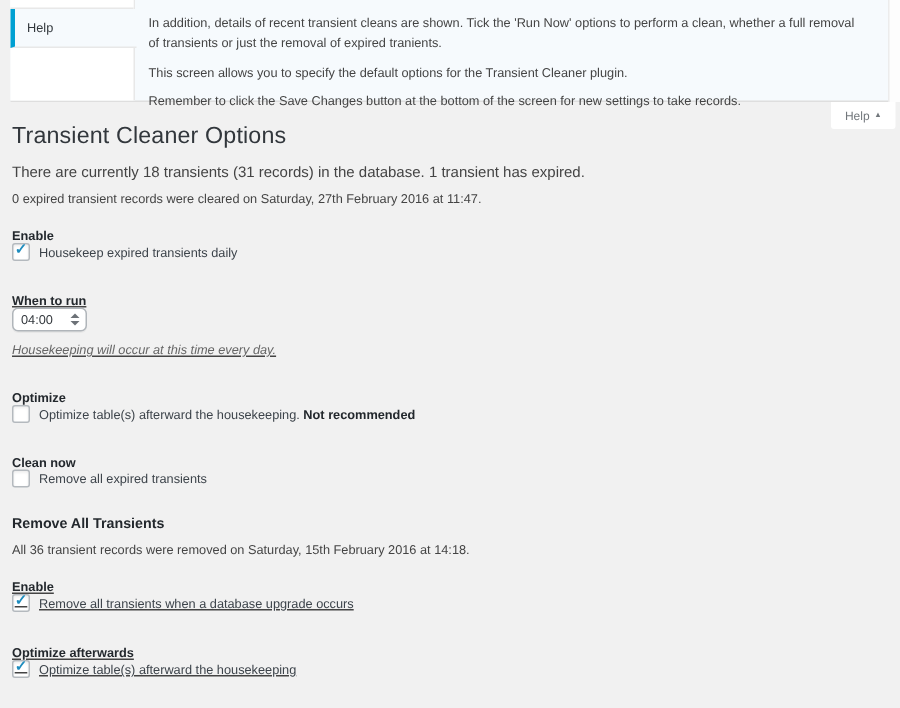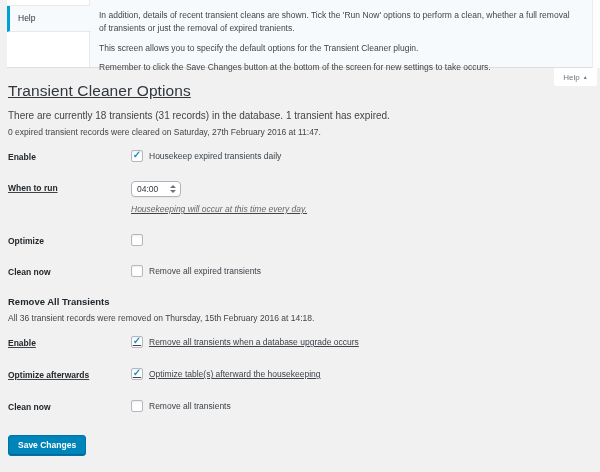--- a/index.html
+++ b/index.html
@@ -57,32 +57,31 @@
   }
   .help-toggle .caret { font-size: 5px; line-height: 1; color: #72777c; }
 
   
   .main { position: absolute; left: 8px; right: 10px; top: 68px; }
 
   .page-title {
     margin-top: 14px;
     font-size: 15.5px; font-weight: 400; color: #32373c;
     letter-spacing: 0.1px;
-    text-decoration: underline;
   }
   .intro { margin-top: 10px; font-size: 10px; color: #444; }
 
   .section-heading {
     margin-top: 11px;
     font-size: 9.5px; font-weight: 700; color: #23282d;
   }
   .status-line { margin-top: 6px; font-size: 8.5px; color: #444; }
 
   .form-table { margin-top: 13px; }
-  .form-row { display: flex; align-items: flex-start; margin-bottom: 19px; }
+  .form-row { display: flex; align-items: flex-start; margin-bottom: 19px; flex-direction: column; }
   .form-row.tall { margin-bottom: 20px; text-decoration: underline; }
   .row-label {
     width: 123px; flex: none;
     font-size: 8.5px; font-weight: 700; color: #23282d;
     padding-top: 2px;
   }
   .row-control { flex: 1; font-size: 8.5px; color: #3c434a; }
 
   .check-line { display: flex; align-items: center; cursor: pointer; }
   .checkbox {
@@ -128,21 +127,21 @@
 <body>
 
 <div class="help-panel">
   <div class="help-tabs">
     <div class="tab-stub"></div>
     <div class="help-tab">Help</div>
   </div>
   <div class="help-content">
     <p>In addition, details of recent transient cleans are shown. Tick the 'Run Now' options to perform a clean, whether a full removal of transients or just the removal of expired tranients.</p>
     <p>This screen allows you to specify the default options for the Transient Cleaner plugin.</p>
-    <p>Remember to click the Save Changes button at the bottom of the screen for new settings to take occurs.</p>
+    <p>Remember to click the Save Changes button at the bottom of the screen for new settings to take records.</p>
   </div>
 </div>
 
 <div class="scrollbar"></div>
 
 <div class="help-toggle">
   <span>Help</span>
   <span class="caret">▲</span>
 </div>
 
@@ -180,38 +179,39 @@
         </span>
         <div class="field-note">Housekeeping will occur at this time every day.</div>
       </div>
     </div>
 
     <div class="form-row">
       <div class="row-label">Optimize</div>
       <div class="row-control">
         <label class="check-line">
           <span class="checkbox"></span>
+          <span class="check-text"><span>Optimize table(s) afterward the housekeeping. </span><b>Not recommended</b></span>
         </label>
       </div>
     </div>
 
     <div class="form-row">
       <div class="row-label">Clean now</div>
       <div class="row-control">
         <label class="check-line">
           <span class="checkbox"></span>
           <span class="check-text">Remove all expired transients</span>
         </label>
       </div>
     </div>
   </div>
 
   
   <h3 class="section-heading">Remove All Transients</h3>
-  <p class="status-line">All 36 transient records were removed on Thursday, 15th February 2016 at 14:18.</p>
+  <p class="status-line">All 36 transient records were removed on Saturday, 15th February 2016 at 14:18.</p>
 
   <div class="form-table">
 
     <div class="form-row tall">
       <div class="row-label">Enable</div>
       <div class="row-control">
         <label class="check-line">
           <span class="checkbox">
             <span class="check">✓</span>
           </span>

